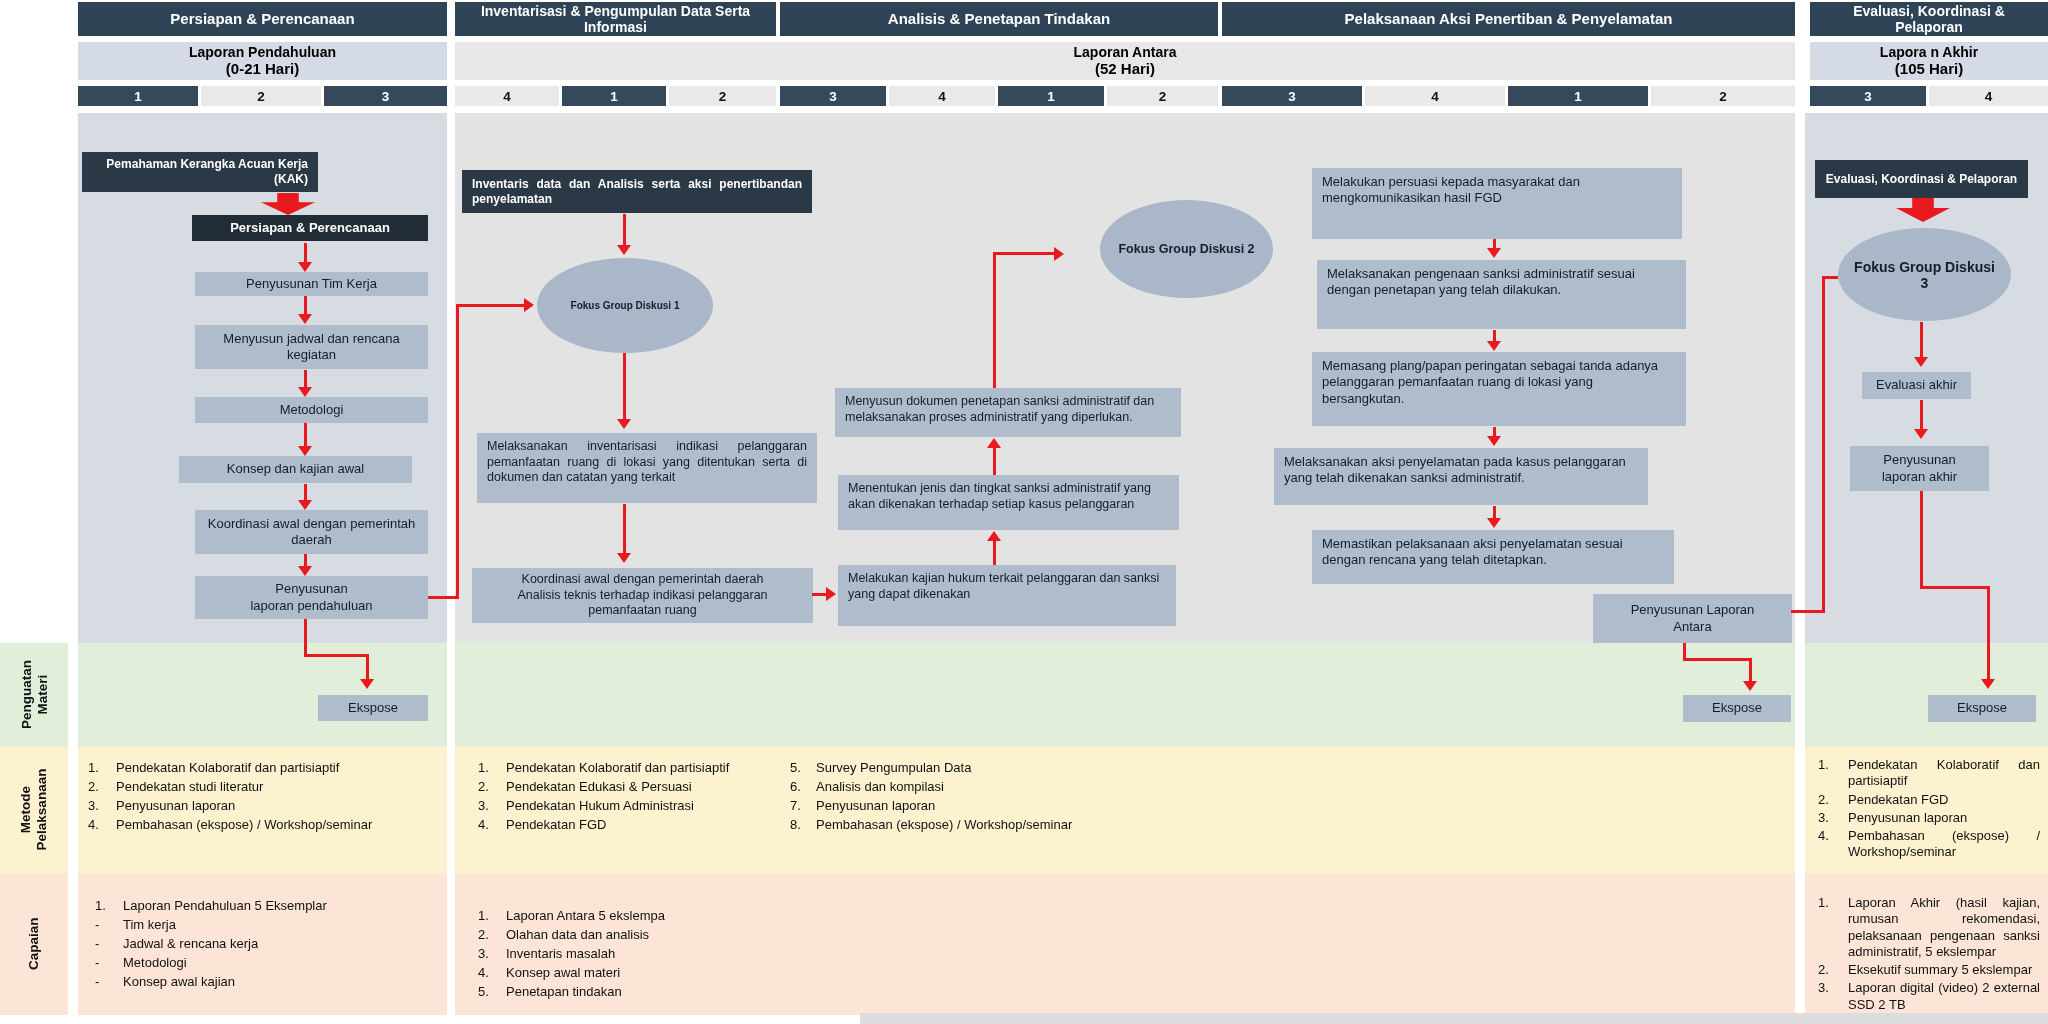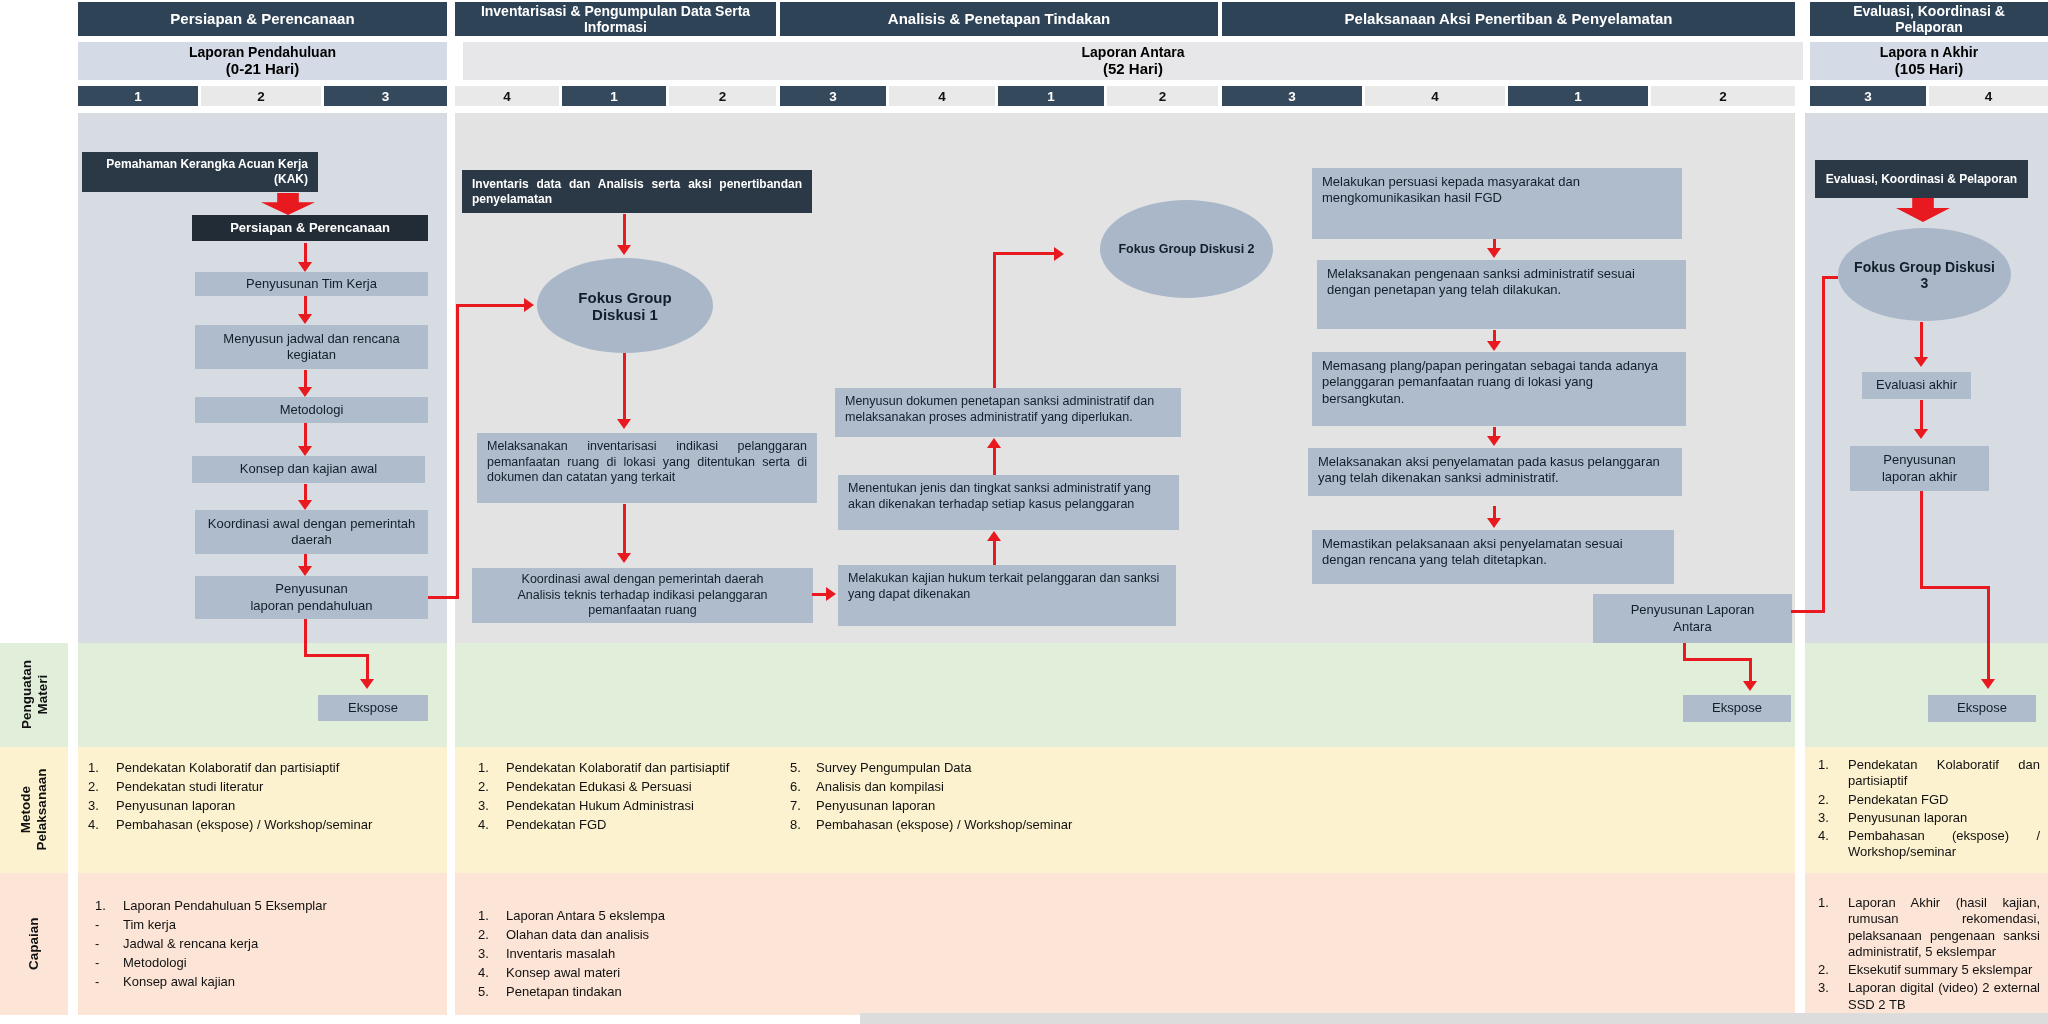--- a/index.html
+++ b/index.html
@@ -1,21 +1,21 @@
 <!DOCTYPE html>
 <html><head>
 <meta charset="utf-8">
 <style>
   html,body{margin:0;padding:0;background:#fff;font-family:"Liberation Sans",sans-serif;}
   .stage{position:relative;width:2048px;height:1024px;background:#fff;overflow:hidden;}
   .abs{position:absolute;box-sizing:border-box;}
   .hdr{background:#2e4356;color:#fff;font-weight:bold;display:flex;align-items:center;justify-content:center;text-align:center;line-height:1.15;padding:0 12px;}
   .rep{color:#000;font-weight:bold;display:flex;flex-direction:column;align-items:center;justify-content:center;text-align:center;line-height:1.2;}
   .rep-blue{background:#d4dae6;}
-  .rep-gray{background:#e7e7e9;margin-left:8px;}
+  .rep-gray{background:#e7e7e9;}
   .rep .t1{font-size:14px;}
   .rep .t2{font-size:15px;}
   .wk{font-weight:bold;font-size:13.5px;display:flex;align-items:center;justify-content:center;}
   .wk-dark{background:#35495c;color:#fff;}
   .wk-light{background:#e9e9e9;color:#111;}
   .panel-blue{background:#d7dbe2;}
   .panel-gray{background:#e3e3e3;}
   .dbox{background:#2b3947;color:#fff;font-weight:bold;font-size:12px;line-height:1.25;display:flex;align-items:center;padding:4px 10px;}
   .dbox.center{justify-content:center;text-align:right;}
   .dbox.just{text-align:justify;}
@@ -116,21 +116,21 @@
 
   <div class="abs strip" style="left:860px;top:1013px;width:1188px;height:11px"></div>
 
   <div class="abs dbox center" style="left:82px;top:152px;width:236px;height:40px">Pemahaman Kerangka Acuan Kerja (KAK)</div>
   <div class="abs blockarrow" style="left:261px;top:193px;width:54px;height:22px"></div>
   <div class="abs dbox dbox2 center" style="left:192px;top:215px;width:236px;height:26px;font-size:13px">Persiapan &amp; Perencanaan</div>
 
   <div class="abs gbox center f13" style="left:195px;top:272px;width:233px;height:24px">Penyusunan Tim Kerja</div>
   <div class="abs gbox center f13" style="left:195px;top:325px;width:233px;height:44px">Menyusun jadwal dan rencana kegiatan</div>
   <div class="abs gbox center f13" style="left:195px;top:397px;width:233px;height:26px">Metodologi</div>
-  <div class="abs gbox center f13" style="left:192px;top:456px;width:233px;height:27px">Konsep dan kajian awal</div>
+  <div class="abs gbox center f13" style="left:179px;top:456px;width:233px;height:27px">Konsep dan kajian awal</div>
   <div class="abs gbox center f13" style="left:195px;top:510px;width:233px;height:44px">Koordinasi awal dengan pemerintah daerah</div>
   <div class="abs gbox center f13 pre" style="left:195px;top:576px;width:233px;height:43px">Penyusunan
 laporan pendahuluan</div>
   <div class="abs gbox center f13" style="left:318px;top:695px;width:110px;height:26px">Ekspose</div>
 
   <div class="vl" style="left:304px;top:243px;height:19px"></div>
     <div class="ah ah-down" style="left:298px;top:262px"></div>
   <div class="vl" style="left:304px;top:296px;height:18px"></div>
     <div class="ah ah-down" style="left:298px;top:314px"></div>
   <div class="vl" style="left:304px;top:370px;height:17px"></div>
@@ -146,21 +146,21 @@
   <div class="hl" style="left:304px;top:654px;width:65px"></div>
   <div class="vl" style="left:366px;top:654px;height:25px"></div>
     <div class="ah ah-down" style="left:360px;top:679px"></div>
 
   <div class="hl" style="left:428px;top:596px;width:31px"></div>
   <div class="vl" style="left:456px;top:304px;height:295px"></div>
   <div class="hl" style="left:456px;top:304px;width:68px"></div>
     <div class="ah ah-right" style="left:524px;top:298px"></div>
 
   <div class="abs dbox just" style="left:462px;top:170px;width:350px;height:43px">Inventaris data dan Analisis serta aksi penertibandan penyelamatan</div>
-  <div class="abs ellipse" style="left:537px;top:258px;width:176px;height:95px;font-size:15px">Fokus Group Diskusi 1</div>
+  <div class="abs ellipse" style="left:537px;top:258px;width:176px;height:95px;font-size:10px">Fokus Group Diskusi 1</div>
   <div class="abs gbox just" style="left:477px;top:433px;width:340px;height:70px">Melaksanakan inventarisasi indikasi pelanggaran pemanfaatan ruang di lokasi yang ditentukan serta di dokumen dan catatan yang terkait</div>
   <div class="abs gbox center pre" style="left:472px;top:568px;width:341px;height:55px">Koordinasi awal dengan pemerintah daerah
 Analisis teknis terhadap indikasi pelanggaran pemanfaatan ruang</div>
 
   <div class="vl" style="left:623px;top:214px;height:31px"></div>
     <div class="ah ah-down" style="left:617px;top:245px"></div>
   <div class="vl" style="left:623px;top:353px;height:66px"></div>
     <div class="ah ah-down" style="left:617px;top:419px"></div>
   <div class="vl" style="left:623px;top:504px;height:49px"></div>
     <div class="ah ah-down" style="left:617px;top:553px"></div>
@@ -176,21 +176,21 @@
     <div class="vl" style="left:993px;top:541px;height:24px"></div>
   <div class="ah ah-up" style="left:987px;top:438px"></div>
     <div class="vl" style="left:993px;top:448px;height:27px"></div>
   <div class="vl" style="left:993px;top:252px;height:136px"></div>
   <div class="hl" style="left:993px;top:252px;width:61px"></div>
     <div class="ah ah-right" style="left:1054px;top:247px"></div>
 
   <div class="abs gbox left f13" style="left:1312px;top:168px;width:370px;height:71px">Melakukan persuasi kepada masyarakat dan mengkomunikasikan hasil FGD</div>
   <div class="abs gbox left f13" style="left:1317px;top:260px;width:369px;height:69px">Melaksanakan pengenaan sanksi administratif sesuai dengan penetapan yang telah dilakukan.</div>
   <div class="abs gbox left f13" style="left:1312px;top:352px;width:374px;height:74px">Memasang plang/papan peringatan sebagai tanda adanya pelanggaran pemanfaatan ruang di lokasi yang bersangkutan.</div>
-  <div class="abs gbox left f13" style="left:1308px;top:448px;width:374px;height:48px">Melaksanakan aksi penyelamatan pada kasus pelanggaran yang telah dikenakan sanksi administratif.</div>
+  <div class="abs gbox left f13" style="left:1274px;top:448px;width:374px;height:57px">Melaksanakan aksi penyelamatan pada kasus pelanggaran yang telah dikenakan sanksi administratif.</div>
   <div class="abs gbox left f13" style="left:1312px;top:530px;width:362px;height:54px">Memastikan pelaksanaan aksi penyelamatan sesuai dengan rencana yang telah ditetapkan.</div>
   <div class="abs gbox center f13" style="left:1593px;top:594px;width:199px;height:49px;padding:0 30px">Penyusunan Laporan Antara</div>
   <div class="abs gbox center f13" style="left:1683px;top:695px;width:108px;height:27px">Ekspose</div>
 
   <div class="vl" style="left:1493px;top:239px;height:9px"></div>
     <div class="ah ah-down" style="left:1487px;top:248px"></div>
   <div class="vl" style="left:1493px;top:330px;height:11px"></div>
     <div class="ah ah-down" style="left:1487px;top:341px"></div>
   <div class="vl" style="left:1493px;top:427px;height:9px"></div>
     <div class="ah ah-down" style="left:1487px;top:436px"></div>

